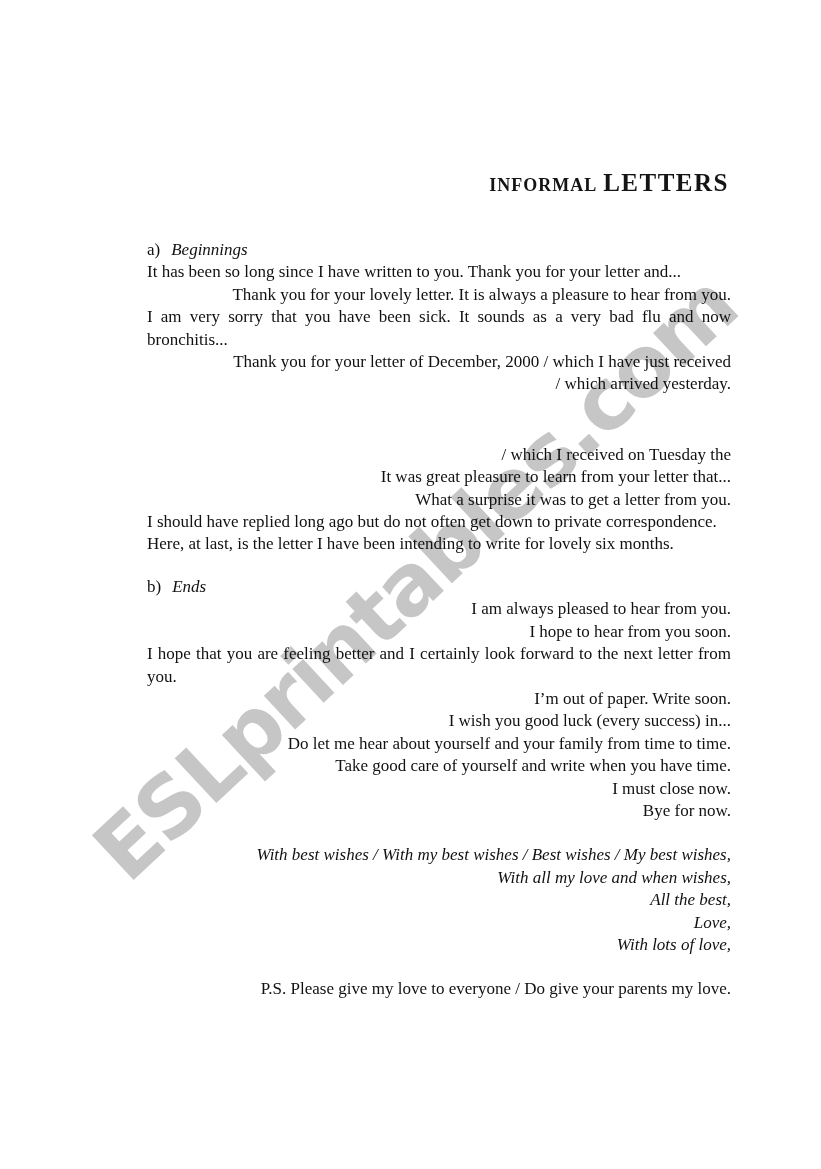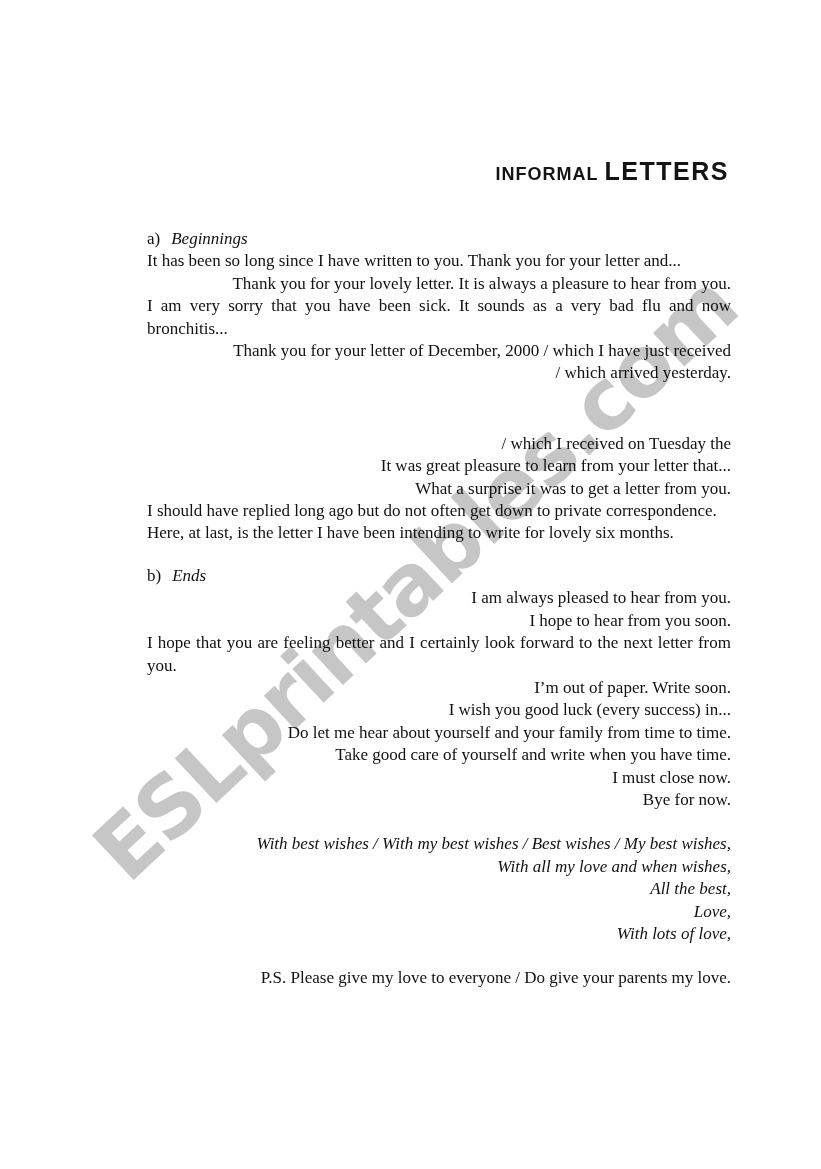--- a/index.html
+++ b/index.html
@@ -38,22 +38,22 @@
     left: 147px;
     top: 156px;
     width: 584px;
     z-index: 1;
     font-size: 17px;
     line-height: 22.4px;
   }
   .title {
     text-align: right;
     line-height: 30px;
-    margin: 0 2px 38px 0;
-    font-family: Liberation Sans, sans-serif;
+    margin: 12px 2px 38px 0;
+    font-family: Liberation Serif, serif;
     font-weight: bold;
     color: #141414;
   }
   .title .t1 {
     font-size: 18px;
     letter-spacing: 1px;
     margin-right: 6px;
   }
   .title .t2 {
     font-size: 25px;

